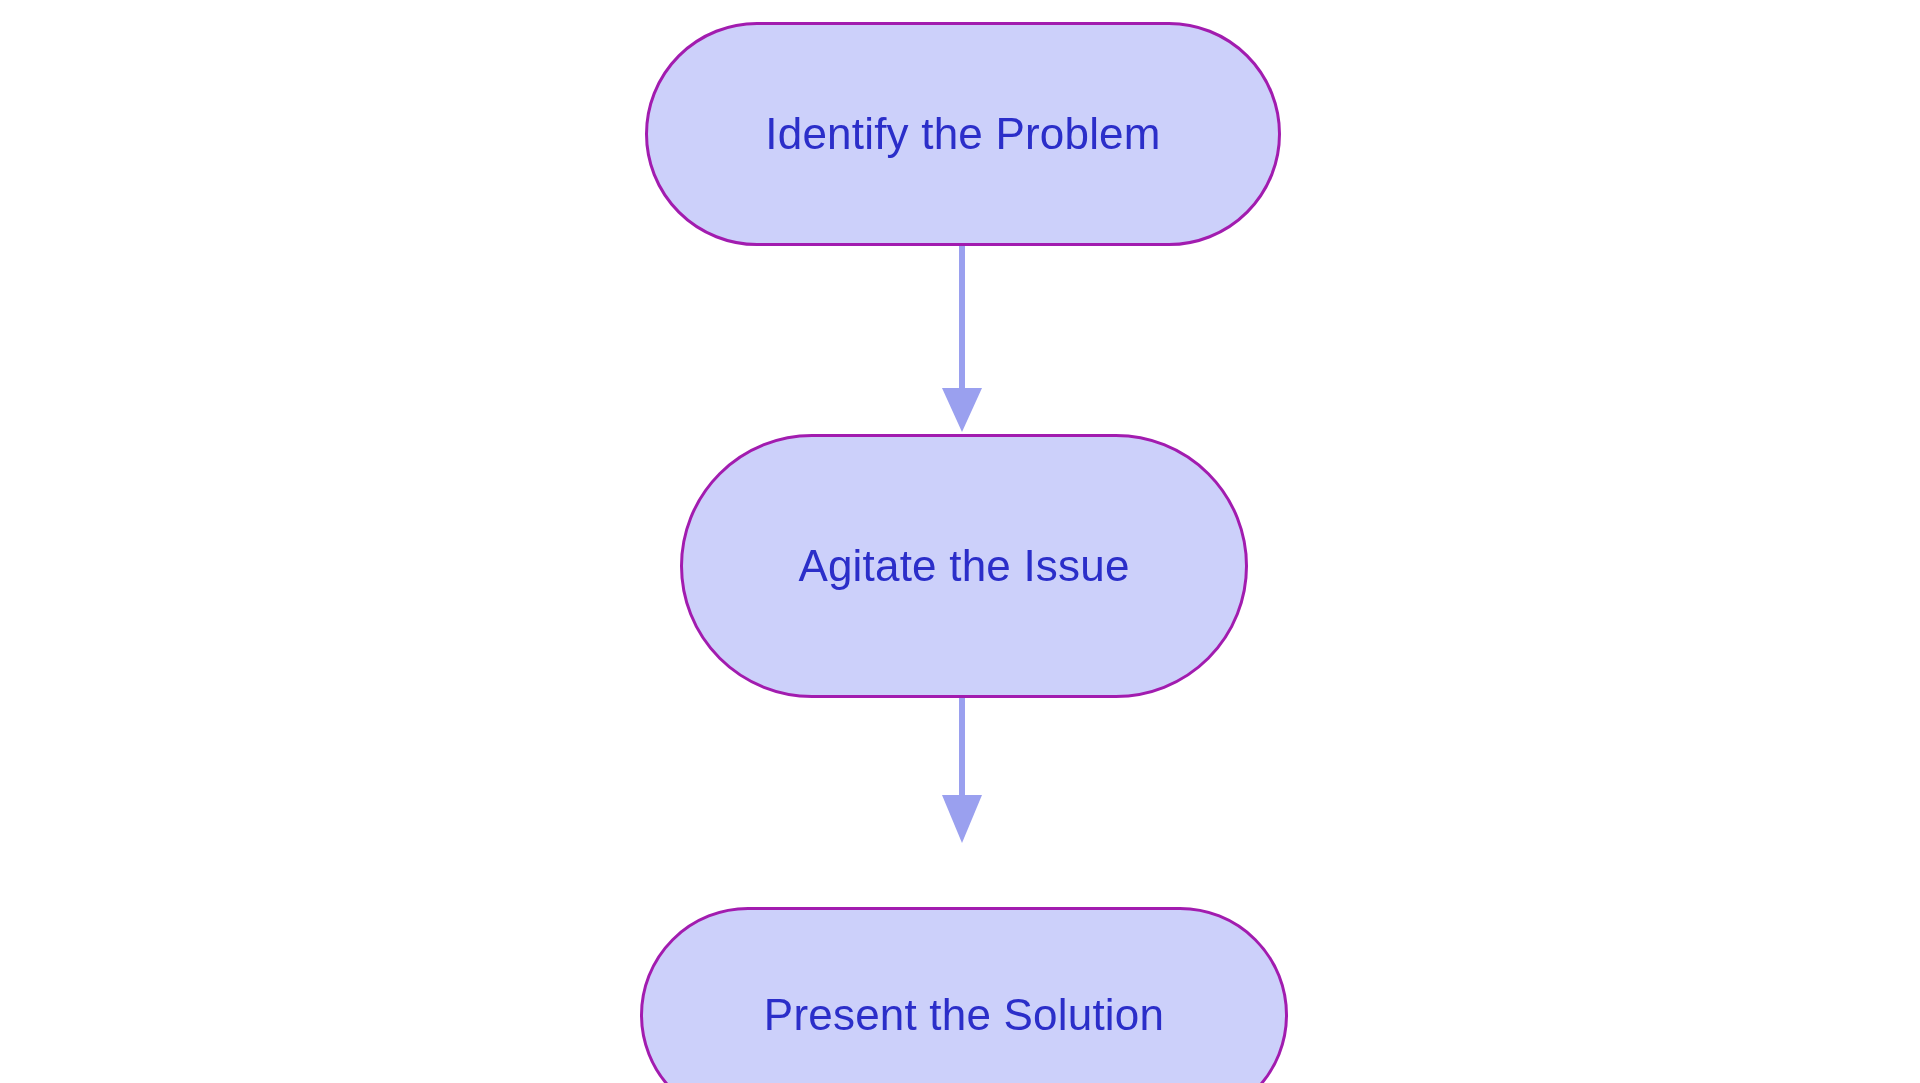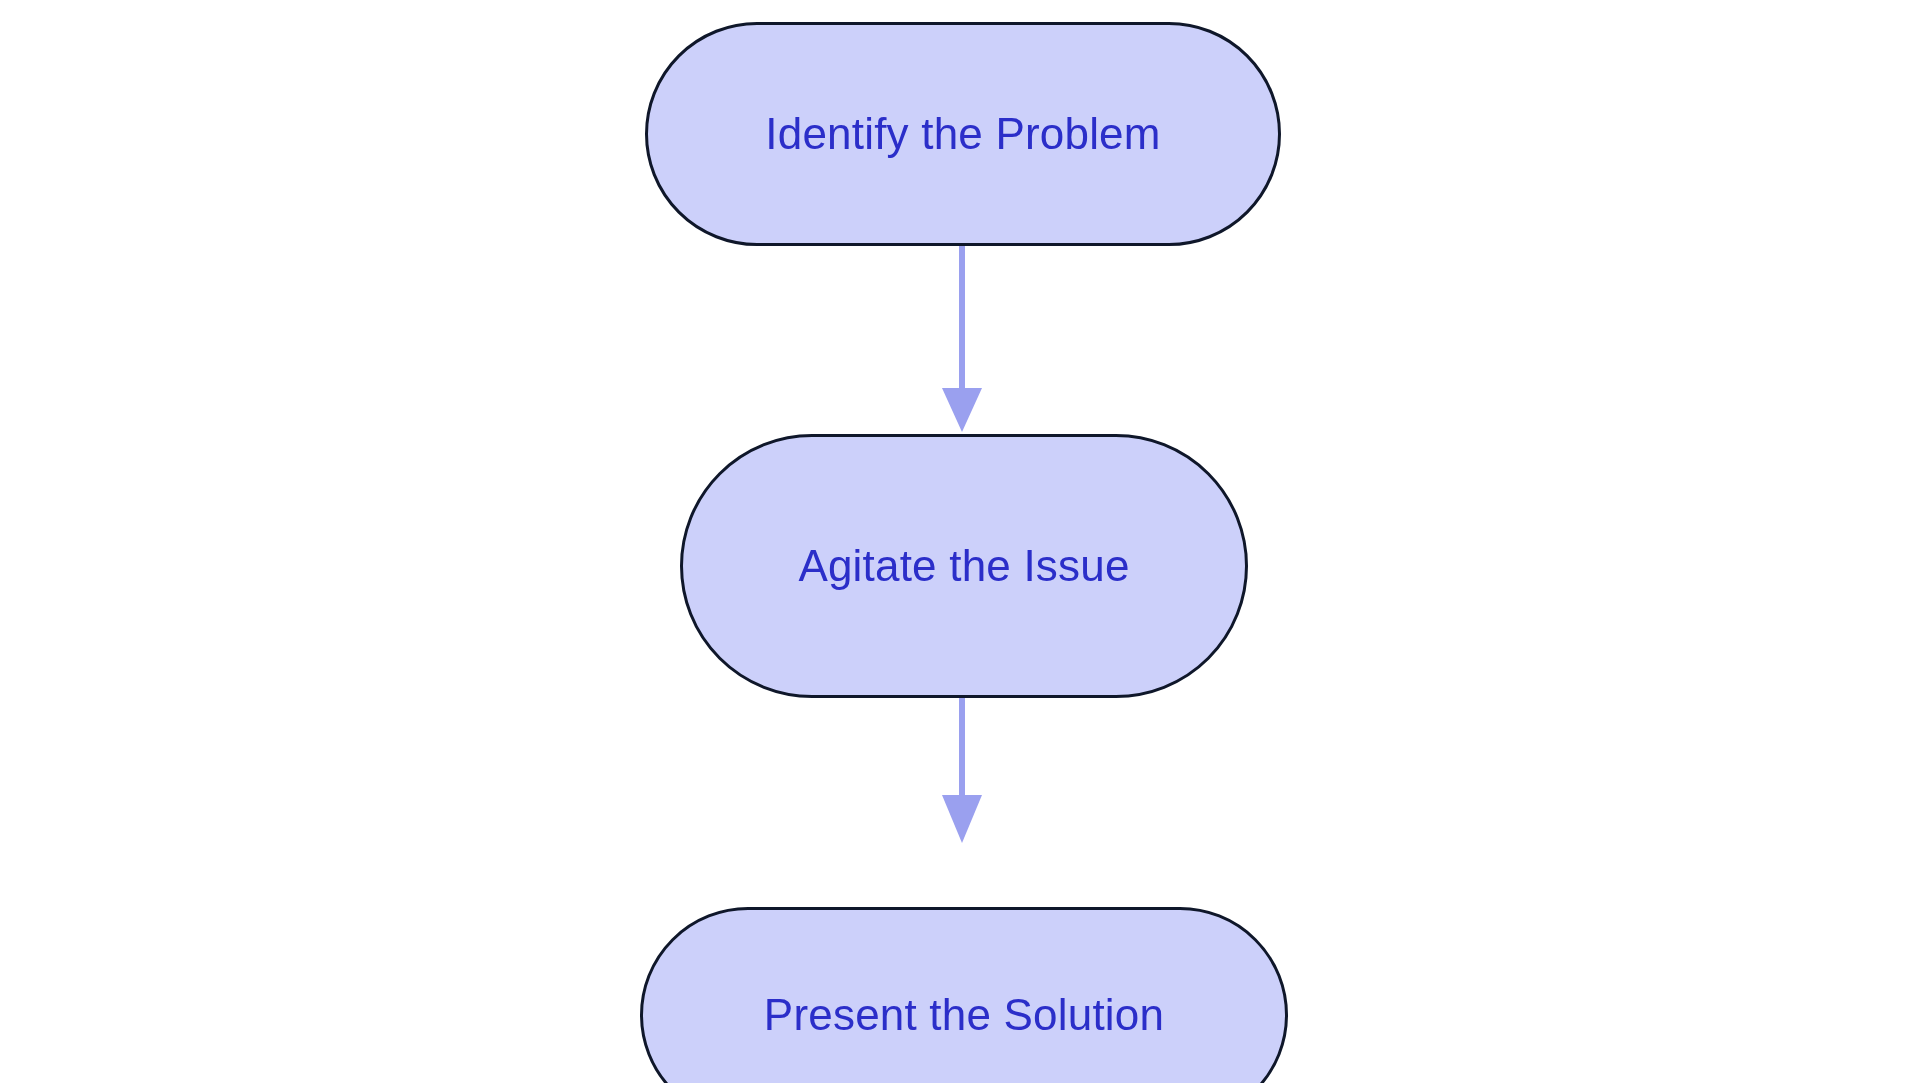--- a/index.html
+++ b/index.html
@@ -25,21 +25,21 @@
     left: 0;
     top: 0;
     width: 1920px;
     height: 1083px;
     pointer-events: none;
   }
   .node {
     position: absolute;
     box-sizing: border-box;
     background: #ccd0fa;
-    border: 3px solid #0f172a;
+    border: 3px solid #a21caf;
     border-radius: 9999px;
     display: flex;
     align-items: center;
     justify-content: center;
     text-align: center;
   }
   .node-label {
     color: #2b2ec9;
     font-family: "Liberation Sans", sans-serif;
     font-size: 44px;

